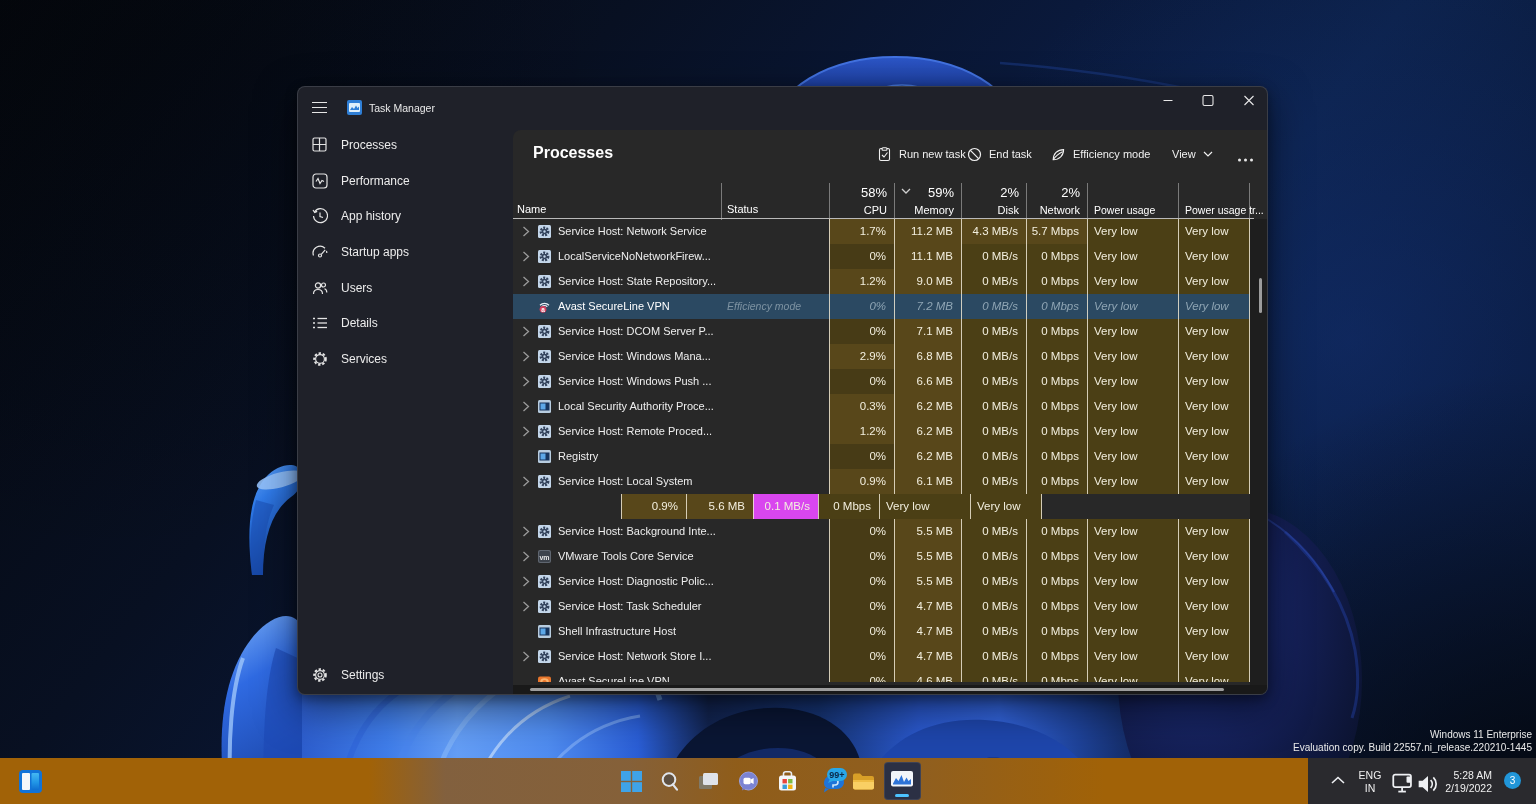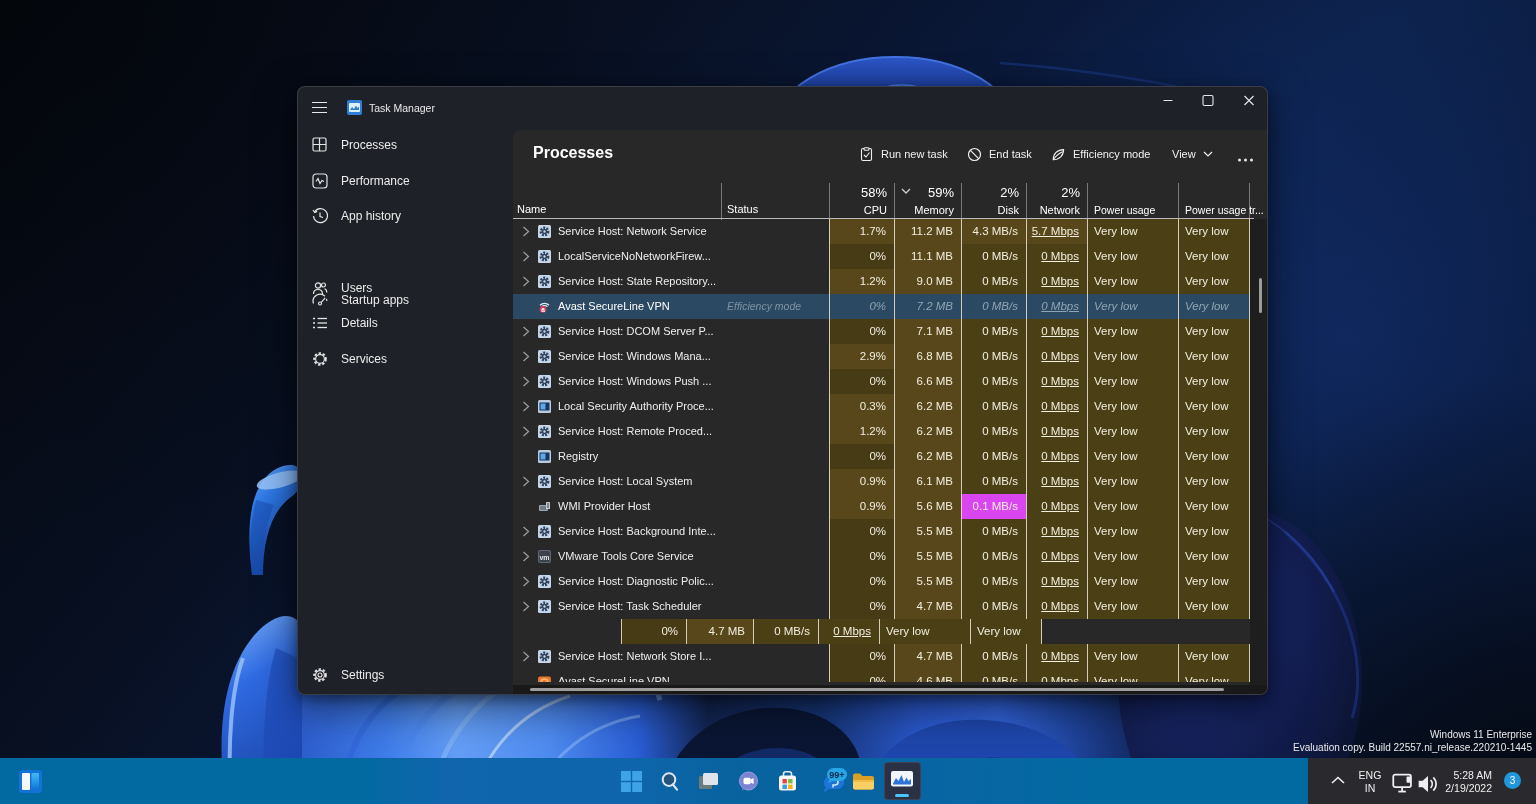--- a/index.html
+++ b/index.html
@@ -39,21 +39,21 @@
 .hlabL { position:absolute; top:21px; font-size:11px; text-align:left; white-space:nowrap; }
 
 #rows { position:absolute; left:0; top:89px; width:737px; height:463px; overflow:hidden; }
 .tr { position:absolute; left:0; width:737px; height:25px; display:flex; }
 .c { height:25px; line-height:25px; font-size:11.5px; color:#eeeeee; white-space:nowrap; overflow:hidden; }
 .cn { width:208px; position:relative; }
 .cs { width:108px; padding-left:6px; font-size:10.5px; }
 .ccpu { width:65px;padding-left:20px; }
 .cmem { width:67px; }
 .cdsk { width:65px; }
-.cnet { width:61px;text-decoration:underline; }
+.cnet { width:61px; }
 .cpw  { width:91px; padding-left:7px; }
 .cpt  { width:72px; padding-left:7px; }
 .num { text-align:right; padding-right:8px; color:#f3efdf; }
 .cpw,.cpt { color:#f3efdf; }
 .b1 { background:#58471a; }   
 .b0 { background:#473b16; }   
 .b2 { background:#4b3f15; }   
 .vsep { box-shadow:inset 1px 0 0 rgba(236,229,210,.85); }
 .vsepr { box-shadow:inset 1px 0 0 rgba(236,229,210,.85), inset -1px 0 0 rgba(236,229,210,.85); }
 .chev { position:absolute; left:9px; top:6px; width:8px; height:13px; color:#9a9a9a; }
@@ -62,21 +62,21 @@
 .sel .c { background:#2b4962; color:#8fa5b4; font-style:italic; }
 .sel .cn { color:#fff; font-style:normal; }
 .sel .cs { color:#7e93a2; }
 
 #vscroll { position:absolute; left:746px; top:148px; width:3px; height:35px;
   background:#9d9d9d; border-radius:2px; }
 #hscroll { position:absolute; left:17px; top:558px; width:694px; height:3px;
   background:#9d9d9d; border-radius:2px; }
 
 #taskbar { position:absolute; left:0; top:758px; width:1536px; height:46px;
-  background:#0369a1; }
+  background:#a16207; }
 #tray { position:absolute; right:0; top:0; width:228px; height:46px; background:#2a2a2e; }
 .tbicon { position:absolute; top:11px; width:24px; height:24px; display:flex;
   align-items:center; justify-content:center; }
 #tmpill { position:absolute; left:884px; top:4px; width:37px; height:38px;
   background:#2b3044; border-radius:4px; border:1px solid rgba(255,255,255,0.09); }
 #tmline { position:absolute; left:895px; top:36px; width:14px; height:3px;
   background:#4cc2ff; border-radius:2px; }
 .traytxt { color:#f0f0f0; font-size:10.5px; line-height:13px; position:absolute; }
 </style>
 </head>
@@ -262,21 +262,21 @@
     <div class="nav" style="top:115px;text-align:right;">
         <svg width="16" height="16" viewBox="0 0 16 16">
           <g fill="none" stroke="#e4e4e4" stroke-width="1.2">
             <path d="M2.5 4 A7 7 0 1 1 1.5 8"></path>
             <path d="M1 2 L2.7 4.4 L5.2 3.4" fill="none"></path>
             <path d="M8 4.5 L8 8.5 L11 9.5"></path>
           </g>
         </svg>
         <span>App history</span>
       </div>
-    <div class="nav" style="top:151px;margin-top:48px;">
+    <div class="nav" style="top:151px;">
         <svg width="16" height="16" viewBox="0 0 16 16">
           <g fill="none" stroke="#e4e4e4" stroke-width="1.2">
             <path d="M1.5 11.5 A7 7 0 0 1 13 4.2"></path>
             <path d="M14.5 6.8 A7 7 0 0 1 14.8 9"></path>
             <circle cx="8" cy="11.5" r="1.5"></circle>
             <path d="M9.3 10.4 L13.2 5.8"></path>
           </g>
         </svg>
         <span>Startup apps</span>
       </div>
@@ -320,21 +320,21 @@
             <circle cx="8" cy="8" r="4.4" stroke-width="1.1"></circle>
             <circle cx="8" cy="8" r="2" stroke-width="1.1"></circle>
           </g>
         </svg>
         <span>Settings</span>
       </div>
 
     <div id="panel">
       <div id="ptitle">Processes</div>
 
-      <div class="tool" style="left:346px;">
+      <div class="tool" style="left:364px;">
           <svg width="15" height="15" viewBox="0 0 15 15">
             <g fill="none" stroke="#f0f0f0" stroke-width="1.1">
               <rect x="2.5" y="1.5" width="10" height="12" rx="1.5"></rect>
               <rect x="5" y="0.8" width="5" height="2.4" rx="1" fill="#282828" stroke="#f0f0f0"></rect>
               <path d="M5 8 L7 10 L10.5 5.5"></path>
             </g>
           </svg>
           <span>Run new task</span>
         </div>
       <div class="tool" style="left:454px;">
@@ -585,26 +585,20 @@
             </div>
 <div class="c cs"></div>
 <div class="c ccpu num b1 vsep">0.9%</div>
 <div class="c cmem num b1 vsep">6.1 MB</div>
 <div class="c cdsk num b2 vsep">0 MB/s</div>
 <div class="c cnet num b2 vsep">0 Mbps</div>
 <div class="c cpw b2 vsep">Very low</div>
 <div class="c cpt b2 vsepr">Very low</div>
 </div>
 <div class="tr" style="top:275px">
-<div class="c cn">
-              <svg class="ric" width="13" height="13">
-                <use href="#ic-wmi"></use>
-              </svg>
-              <span class="nm">WMI Provider Host</span>
-            </div>
 <div class="c cs"></div>
 <div class="c ccpu num b1 vsep">0.9%</div>
 <div class="c cmem num b1 vsep">5.6 MB</div>
 <div class="c cdsk num vsep" style="background:#d946ef">0.1 MB/s</div>
 <div class="c cnet num b2 vsep">0 Mbps</div>
 <div class="c cpw b2 vsep">Very low</div>
 <div class="c cpt b2 vsepr">Very low</div>
 </div>
 <div class="tr" style="top:300px">
 <div class="c cn">
@@ -672,20 +666,26 @@
             </div>
 <div class="c cs"></div>
 <div class="c ccpu num b0 vsep">0%</div>
 <div class="c cmem num b1 vsep">4.7 MB</div>
 <div class="c cdsk num b2 vsep">0 MB/s</div>
 <div class="c cnet num b2 vsep">0 Mbps</div>
 <div class="c cpw b2 vsep">Very low</div>
 <div class="c cpt b2 vsepr">Very low</div>
 </div>
 <div class="tr" style="top:400px">
+<div class="c cn">
+              <svg class="ric" width="13" height="13">
+                <use href="#ic-winic"></use>
+              </svg>
+              <span class="nm">Shell Infrastructure Host</span>
+            </div>
 <div class="c cs"></div>
 <div class="c ccpu num b0 vsep">0%</div>
 <div class="c cmem num b1 vsep">4.7 MB</div>
 <div class="c cdsk num b2 vsep">0 MB/s</div>
 <div class="c cnet num b2 vsep">0 Mbps</div>
 <div class="c cpw b2 vsep">Very low</div>
 <div class="c cpt b2 vsepr">Very low</div>
 </div>
 <div class="tr" style="top:425px">
 <div class="c cn">

